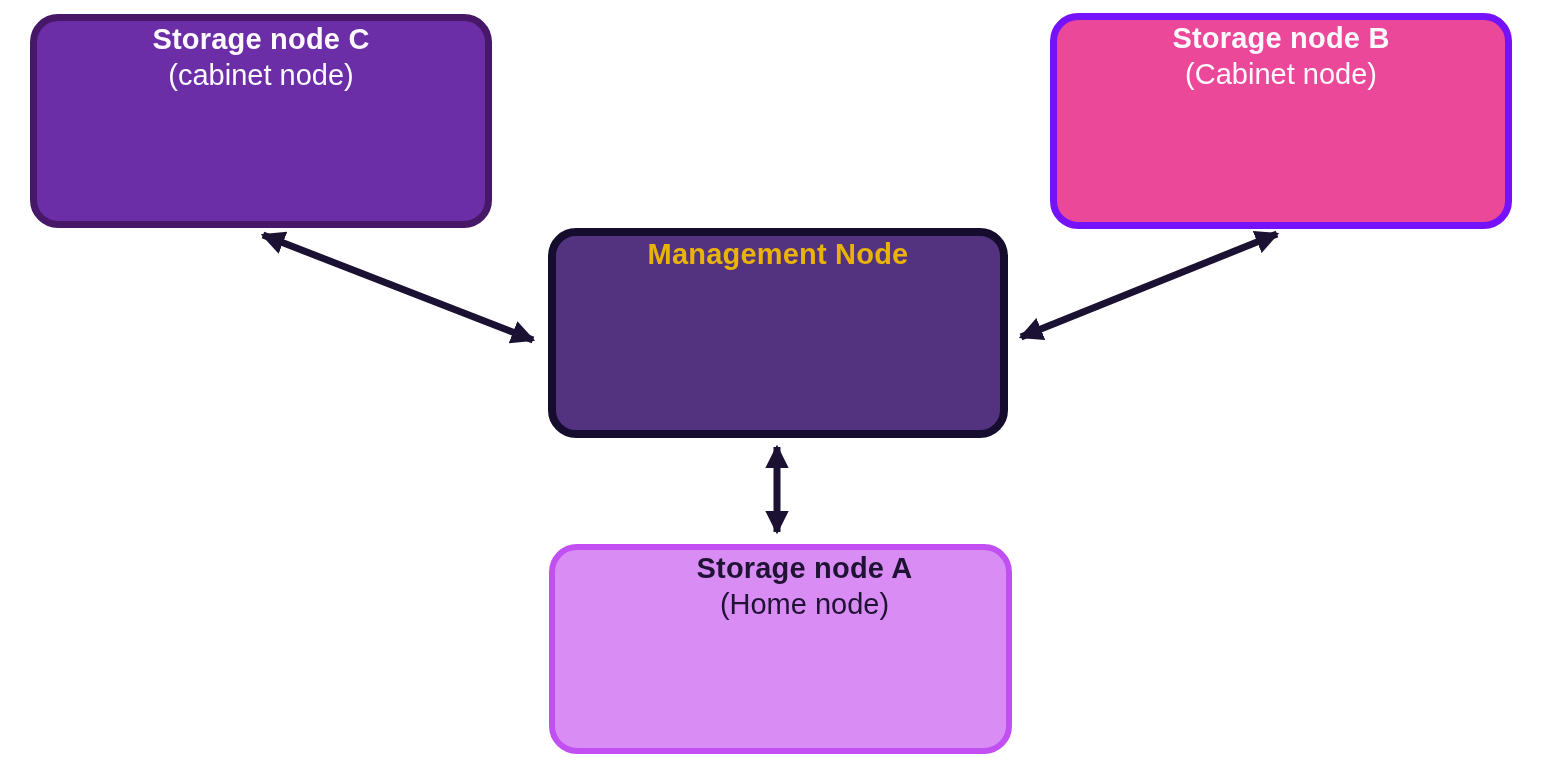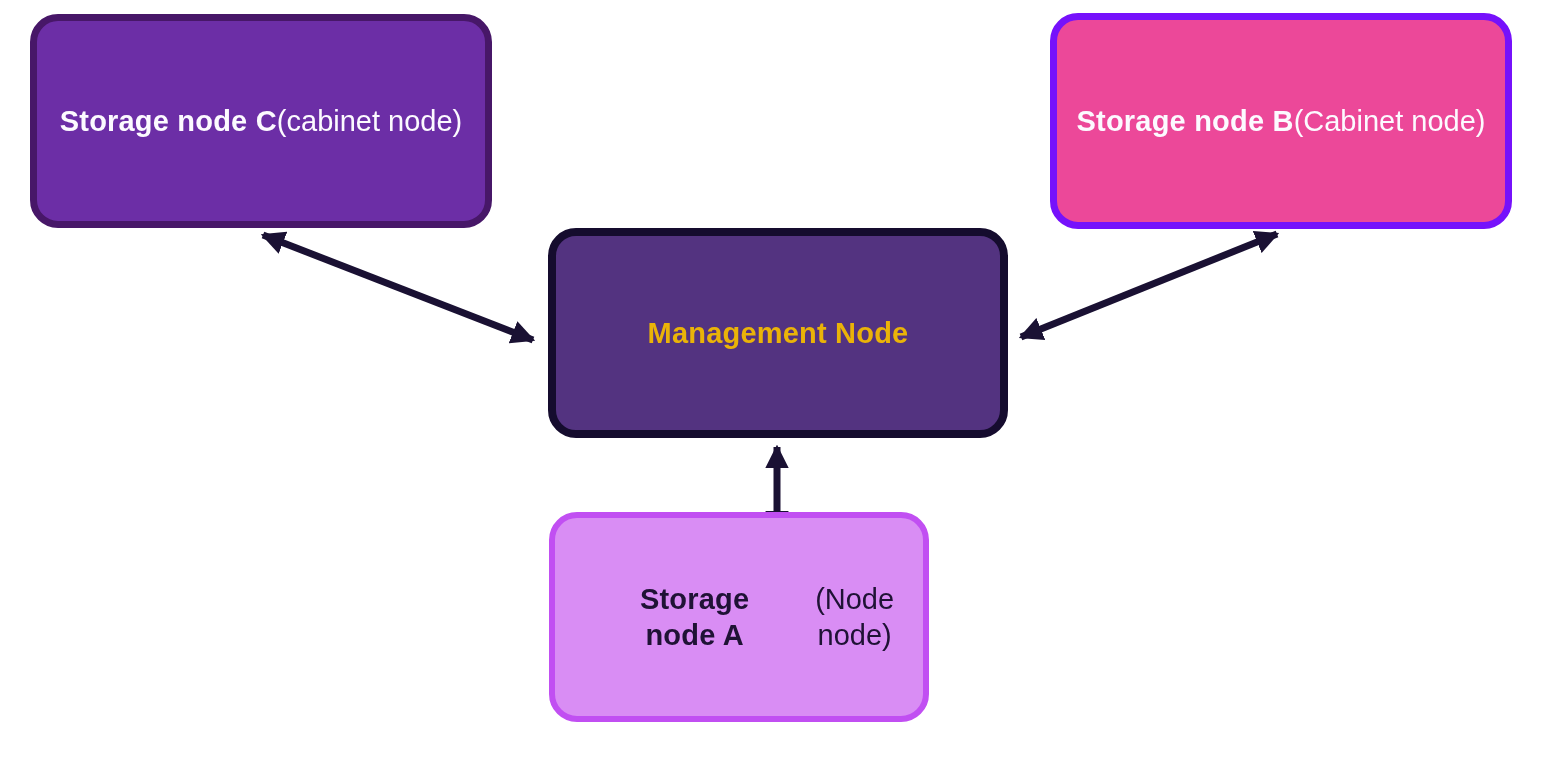--- a/index.html
+++ b/index.html
@@ -23,40 +23,39 @@
     height: 768px;
     pointer-events: none;
   }
   .node {
     position: absolute;
     box-sizing: border-box;
     border-radius: 28px;
     border-style: solid;
     border-width: 7px;
     display: flex;
-    flex-direction: row;
+    flex-direction: column;
     align-items: center;
-    justify-content: center;
     text-align: center;
   }
   .node-title {
     font-size: 29px;
     font-weight: bold;
     line-height: 36px;
     letter-spacing: 0.2px;
   }
   .node-subtitle {
     font-size: 29px;
     font-weight: normal;
     line-height: 36px;
   }
   .node-storage-c { left: 30px;  top: 14px;  width: 462px; height: 214px; }
   .node-storage-b { left: 1050px; top: 13px; width: 462px; height: 216px; }
   .node-management { left: 548px; top: 228px; width: 460px; height: 210px; border-width: 8px; }
-  .node-storage-a { left: 549px; top: 512px; width: 380px; height: 210px; border-width: 6px; padding-left: 48px; }
+  .node-storage-a { left: 549px; top: 544px; width: 463px; height: 210px; border-width: 6px; padding-left: 48px; }
   .edge-line {
     stroke-width: 7;
     fill: none;
   }
 </style>
 </head>
 <body>
 
 <div class="canvas">
 
@@ -80,16 +79,16 @@
     <div class="node-title">Storage node B</div>
     <div class="node-subtitle">(Cabinet node)</div>
   </div>
 
   <div class="node node-management" style="background: rgb(83, 51, 128); border-color: rgb(21, 12, 46); color: #eab308;">
     <div class="node-title">Management Node</div>
   </div>
 
   <div class="node node-storage-a" style="background: rgb(217, 141, 244); border-color: rgb(193, 79, 242); color: rgb(31, 18, 53);">
     <div class="node-title">Storage node A</div>
-    <div class="node-subtitle">(Node node)</div>
+    <div class="node-subtitle">(Home node)</div>
   </div>
 
 </div>
 
 </body></html>

